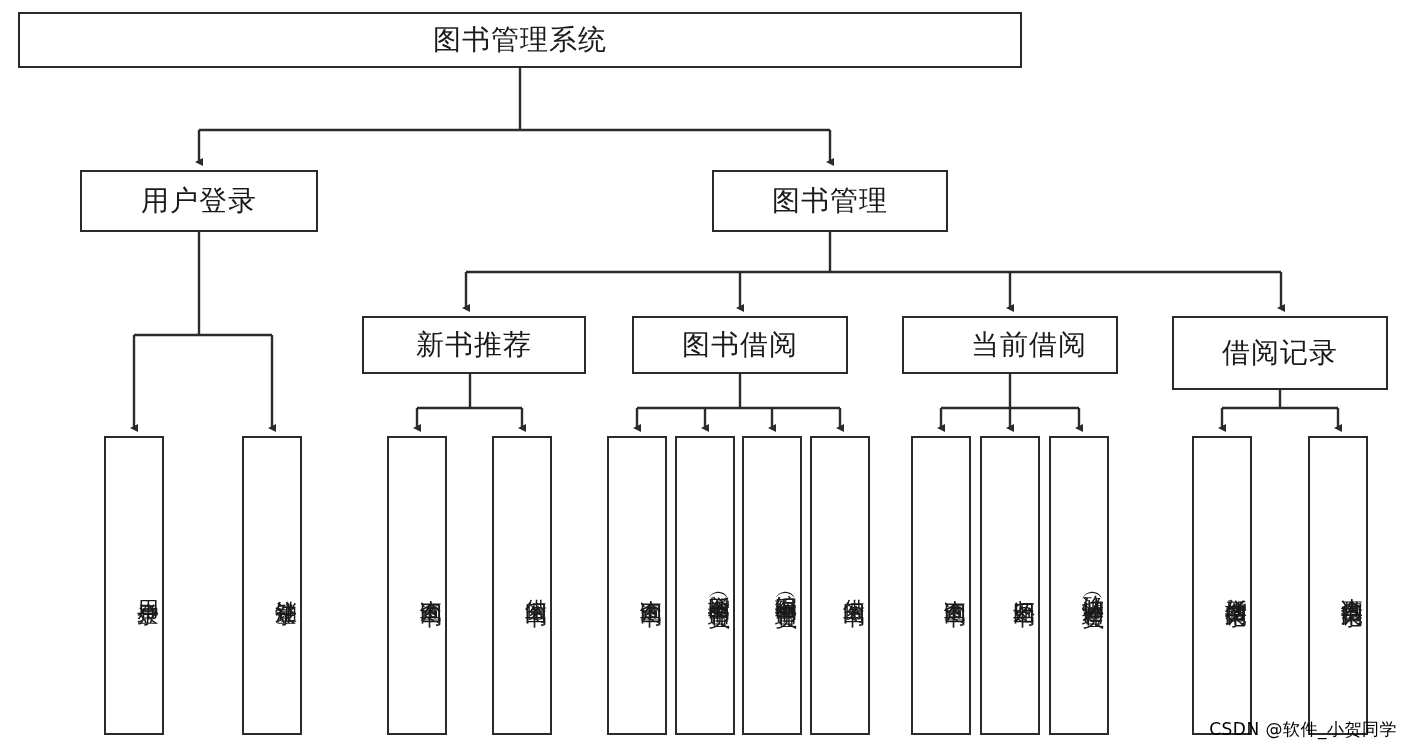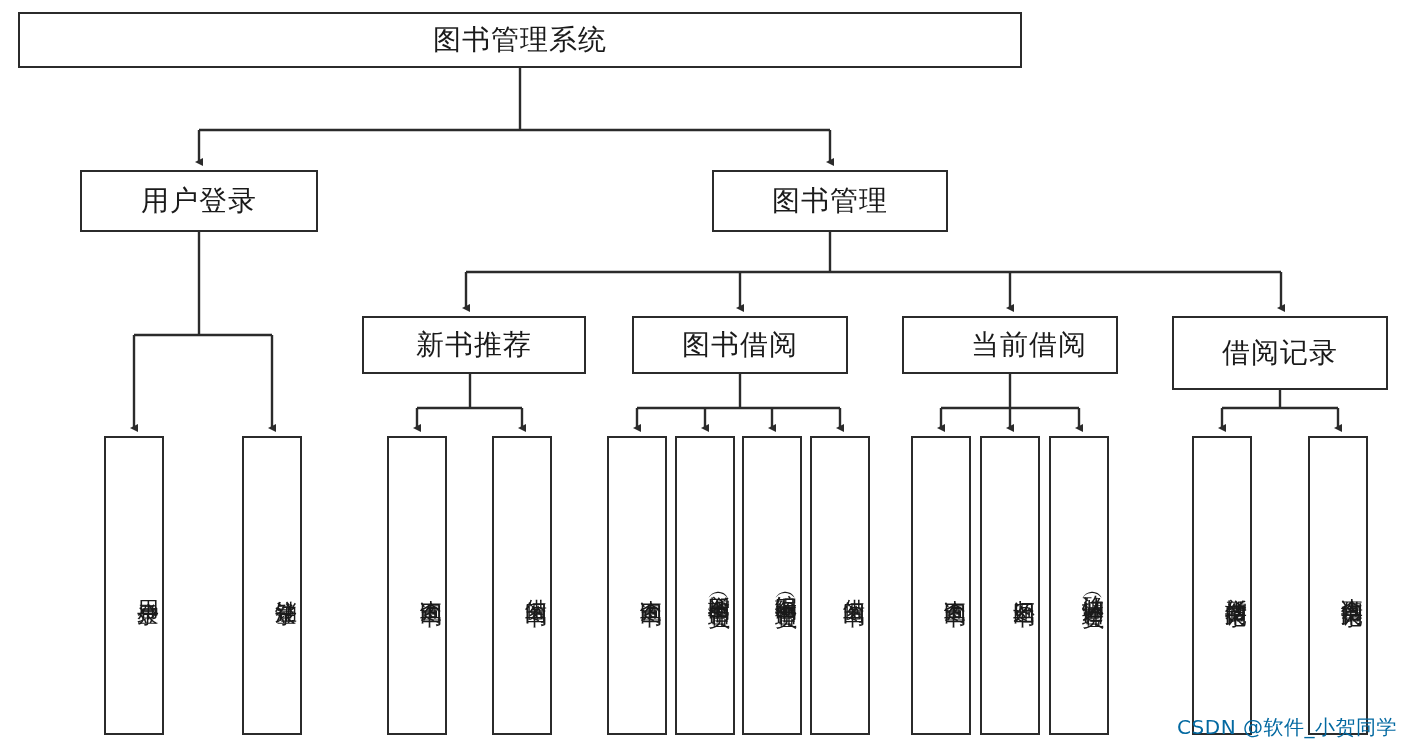--- a/index.html
+++ b/index.html
@@ -53,22 +53,22 @@
   .node.vert .vlabel {
     writing-mode: vertical-rl;
     text-orientation: upright;
     display: block;
     white-space: nowrap;
   }
   .watermark {
     position: absolute;
     right: 8px;
     bottom: 6px;
-    font-size: 20px;
-    color: #0369a1;
+    font-size: 17px;
+    color: #000000;
     letter-spacing: 0.5px;
     white-space: nowrap;
     margin-left: 32px;
   }
 </style>
 </head>
 <body>
 
 <div id="canvas">
 

